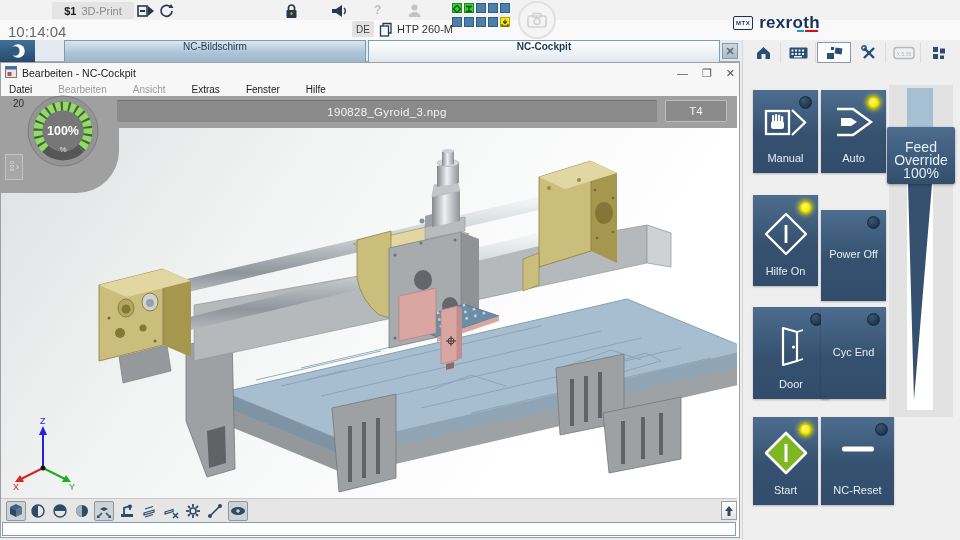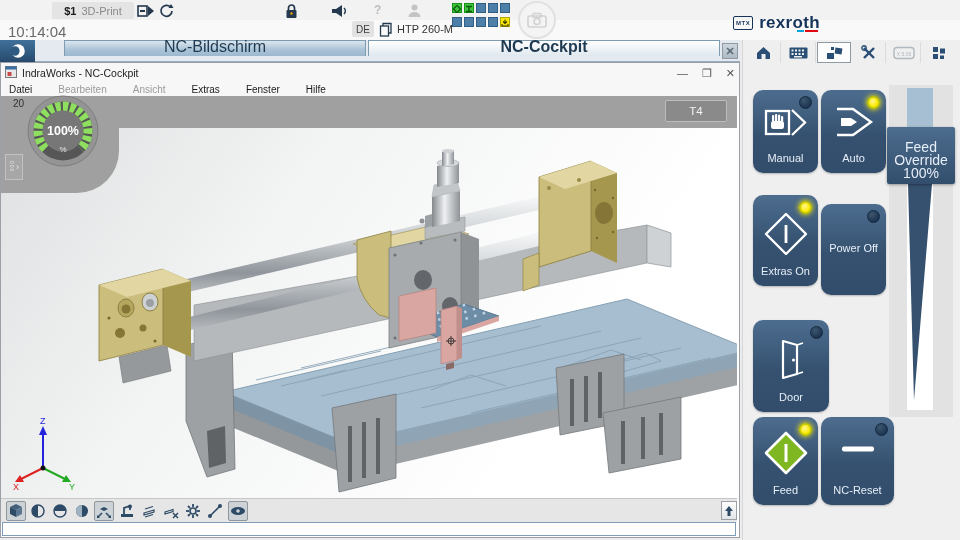--- a/index.html
+++ b/index.html
@@ -33,34 +33,34 @@
                padding:3px 2px; border-radius:2px; letter-spacing:.5px; }
   #logo .brand { font-size:17px; font-weight:bold; color:#16335a; letter-spacing:.3px; position:relative; }
   #logo .brand .bar-red { position:absolute; right:2px; bottom:1px; width:13px; height:2px; background:#e30613; }
   #logo .brand .bar-cyan { position:absolute; right:16px; bottom:1px; width:7px; height:2px; background:#00a5d8; }
 
   
   #tabstrip { position:absolute; left:0; top:40px; width:740px; height:22px;
               background:#e4eaef; border-bottom:1px solid #98abbc; }
   #nav-logo-btn { position:absolute; left:0; top:0; width:35px; height:22px;
      background:linear-gradient(180deg,#40719b,#27496c); display:flex; align-items:center; justify-content:center; }
-  .tab { position:absolute; top:0; height:16px; border:1px solid #7f9bb0; border-bottom:none;
-         display:flex; align-items:flex-end; justify-content:center; font-size:16px; color:#1f3a50; }
+  .tab { position:absolute; top:0; height:22px; border:1px solid #7f9bb0; border-bottom:none;
+         display:flex; align-items:flex-start; justify-content:center; font-size:10px; color:#1f3a50; }
   #tab-1 { left:64px; width:302px; background:linear-gradient(180deg,#dbe6ee,#a9c2d6 60%,#9db8ce); }
   #tab-2 { left:368px; width:352px; background:linear-gradient(180deg,#ffffff,#dfe8ef); font-weight:bold; }
   #tab-close { position:absolute; left:722px; top:3px; width:16px; height:16px; background:linear-gradient(180deg,#cdd6dd,#aebbc5);
      border:1px solid #8d9aa5; color:#5a6a76; font-size:11px; font-weight:bold; text-align:center; line-height:14px; }
 
   
   #rightpanel { position:absolute; left:742px; top:40px; width:218px; height:500px;
                 background:#efefef; border-left:1px solid #d5d5d5; }
   .navbtn { position:absolute; top:2px; width:34px; height:21px; display:flex; align-items:center;
             justify-content:center; border-right:1px solid #dcdcdc; }
   .navbtn.sel { background:#fdfdfd; border:1px solid #8f9aa4; }
-  .pbtn { position:absolute; border-radius:10px; overflow:hidden;
+  .pbtn { position:absolute; border-radius:0; overflow:hidden;
           background:linear-gradient(180deg,#4d6d8f,#35516f 55%,#314d6b);
           box-shadow:0 1px 2px rgba(0,0,0,.25); }
   .pbtn .lbl { position:absolute; left:0; bottom:9px; width:100%; text-align:center;
                color:#e6eef7; font-size:11px; }
   .pbtn .lblmid { position:absolute; left:0; top:42%; width:100%; text-align:center; color:#e6eef7; font-size:11px; }
   .ind { position:absolute; top:6px; right:6px; width:13px; height:13px; border-radius:50%;
          background:radial-gradient(circle at 35% 30%, #3d566e, #1b3350 75%); border:1px solid #142940; }
   .ind.on { background:radial-gradient(circle at 40% 35%, #fff68a, #ffe900 70%);
             border:2px solid #c8cc00; box-shadow:0 0 5px 1px rgba(255,238,0,.8); }
   .icn { position:absolute; left:0; top:14px; width:100%; display:flex; justify-content:center; }
@@ -232,21 +232,21 @@
 
 <div id="win">
   <div id="titlebar">
     <span class="ticon">
       <svg width="12" height="12">
           <rect x="0.5" y="0.5" width="11" height="11" fill="#e8e8e8" stroke="#7a7a7a"></rect>
           <rect x="0.5" y="0.5" width="11" height="3" fill="#3a6ea5"></rect>
           <rect x="2.5" y="6" width="4" height="4" fill="#c84b4b"></rect>
         </svg>
     </span>
-    <span>IndraWorks - NC-Cockpit</span>
+    <span>Bearbeiten - NC-Cockpit</span>
     <div id="wcontrols">
       <span>—</span>
       <span>❐</span>
       <span>✕</span>
     </div>
   </div>
   <div id="menubar">
     <span>Datei</span>
     <span class="dis">Bearbeiten</span>
     <span class="dis">Ansicht</span>
@@ -263,20 +263,23 @@
 
     <svg id="gauge" width="72" height="72">
       <circle cx="36" cy="36" r="35" fill="#949494" stroke="#7d7d7d"></circle>
       <circle cx="36" cy="36" r="25" fill="#7e7e7e" stroke="#565656" stroke-width="9"></circle>
       <path d="M18.3 53.7 A25 25 0 1 1 53.7 53.7" fill="none" stroke="#8ede60" stroke-width="9" stroke-dasharray="5.2 2.1"></path>
       <circle cx="36" cy="36" r="20" fill="#777777"></circle>
       <text x="36" y="40" text-anchor="middle" font-size="12.5" font-weight="bold" fill="#ffffff">100%</text>
       <text x="36" y="57" text-anchor="middle" font-size="8" fill="#e4e4e4">%</text>
     </svg>
 
+    <div id="prog-bar">
+      <span>190828_Gyroid_3.npg</span>
+    </div>
     <div id="tool-box">
       <span>T4</span>
     </div>
     <div id="expand-btn">
       <span class="v000">000</span>
       <span class="chev">›</span>
     </div>
 
     <div id="viewport">
       <svg width="736" height="370" viewBox="0 0 736 370">
@@ -628,48 +631,52 @@
   </div>
 
   <div class="pbtn" style="left:10px;top:155px;width:65px;height:91px">
     <span class="ind on"></span>
     <span class="icn" style="top:16px">
       <svg width="46" height="46">
           <polygon points="23,3 43,23 23,43 3,23" fill="none" stroke="#fff" stroke-width="2.4" stroke-linejoin="round"></polygon>
           <line x1="23" y1="14" x2="23" y2="32" stroke="#fff" stroke-width="2.8"></line>
         </svg>
     </span>
-    <span class="lbl">Extras On</span>
-  </div>
-  <div class="pbtn" style="left:78px;top:164px;width:65px;height:91px">
+    <span class="lbl">Hilfe On</span>
+  </div>
+  <div class="pbtn" style="left:78px;top:170px;width:65px;height:91px">
     <span class="ind"></span>
     <span class="lblmid">Power Off</span>
   </div>
 
-  <div class="pbtn" style="left:10px;top:280px;width:76px;height:92px">
+  <div class="pbtn" style="left:10px;top:267px;width:76px;height:92px">
     <span class="ind"></span>
     <span class="icn" style="top:16px">
       <svg width="36" height="44">
           <path d="M10 5 L24 9 V38 L10 42 Z" fill="none" stroke="#fff" stroke-width="2.2" stroke-linejoin="round"></path>
           <path d="M24 9 L30 7 M24 38 L30 36" stroke="#fff" stroke-width="1.8"></path>
           <circle cx="20.5" cy="24" r="1.6" fill="#fff"></circle>
         </svg>
     </span>
     <span class="lbl">Door</span>
   </div>
+  <div class="pbtn" style="left:78px;top:267px;width:65px;height:92px">
+    <span class="ind"></span>
+    <span class="lblmid">Cyc End</span>
+  </div>
 
   <div class="pbtn" style="left:10px;top:377px;width:65px;height:88px">
     <span class="ind on"></span>
     <span class="icn" style="top:12px">
       <svg width="48" height="48">
           <polygon points="24,4 44,24 24,44 4,24" fill="#7fb722" stroke="#fff" stroke-width="2.6" stroke-linejoin="round"></polygon>
           <line x1="24" y1="15" x2="24" y2="33" stroke="#fff" stroke-width="3"></line>
         </svg>
     </span>
-    <span class="lbl">Feed</span>
+    <span class="lbl">Start</span>
   </div>
   <div class="pbtn" style="left:78px;top:377px;width:73px;height:88px">
     <span class="ind"></span>
     <span class="icn" style="top:28px">
       <svg width="36" height="8">
           <rect x="2" y="1.5" width="32" height="5" rx="2" fill="#fff"></rect>
         </svg>
     </span>
     <span class="lbl">NC-Reset</span>
   </div>

